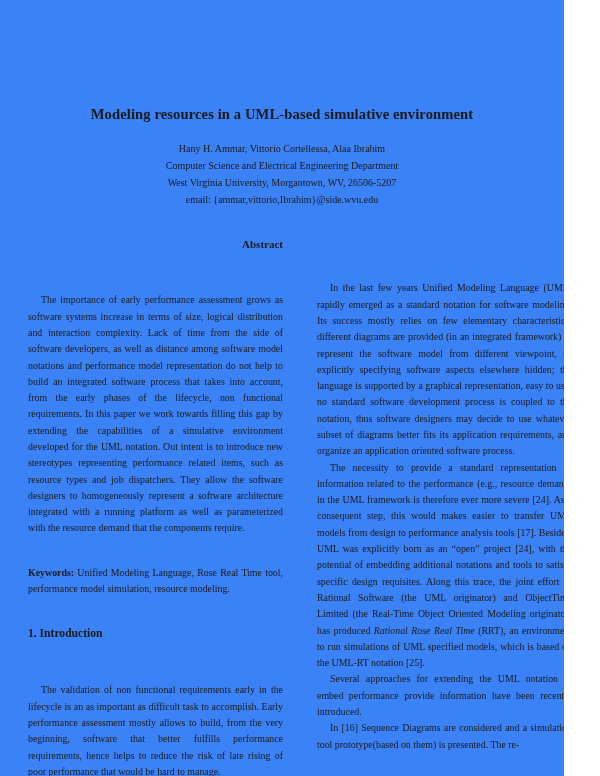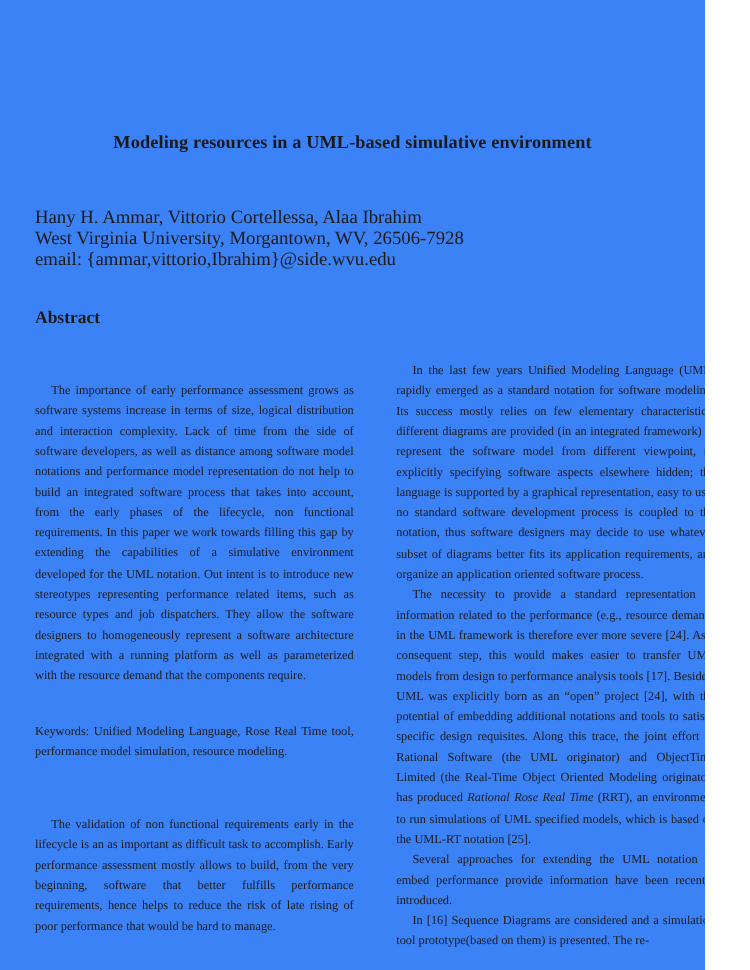--- a/index.html
+++ b/index.html
@@ -33,23 +33,23 @@
   }
   .paper-title {
     font-size: 14.6px;
     font-weight: bold;
     letter-spacing: 0.1px;
     line-height: 1.2;
     margin: 0;
   }
 
   .author-block {
-    text-align: left;
-    margin-top: 42px;
-    font-size: 15px;
+    text-align: center;
+    margin-top: 16px;
+    font-size: 10px;
     line-height: 17.2px;
   }
   .author-line {
     white-space: nowrap;
   }
 
   
   .columns {
     display: flex;
     flex-direction: row;
@@ -58,23 +58,23 @@
   }
   .col {
     width: 255px;
     flex: 0 0 255px;
   }
   .gutter {
     flex: 0 0 34px;
   }
 
   .section-heading-centered {
-    text-align: left;
+    text-align: right;
     font-weight: bold;
-    font-size: 14px;
+    font-size: 11px;
     margin: 0 0 14px 0;
   }
 
   .section-heading {
     font-weight: bold;
     font-size: 11.6px;
     margin: 0 0 11px 0;
   }
 
   p.body {
@@ -96,56 +96,58 @@
     font-size: 9.9px;
     line-height: 16.3px;
     text-align: justify;
   }
   .keywords {
     margin-top: 28px;
     font-size: 9.9px;
     line-height: 16.3px;
     text-align: justify;
   }
-  .keywords b { font-weight: normal; }
+  .keywords b { font-weight: bold; }
 
   .intro-heading-wrap { margin-top: 30px; }
   .intro-para { margin-top: 0; }
 
   i.it { font-style: italic; }
 </style>
 </head>
 <body>
 
 <div class="page">
 
   <div class="title-block">
     <h1 class="paper-title">Modeling resources in a UML-based simulative environment</h1>
 
     <div class="author-block">
       <div class="author-line">Hany H. Ammar, Vittorio Cortellessa, Alaa Ibrahim</div>
-      <div class="author-line">West Virginia University, Morgantown, WV, 26506-7928</div>
+      <div class="author-line">Computer Science and Electrical Engineering Department</div>
+      <div class="author-line">West Virginia University, Morgantown, WV, 26506-5207</div>
       <div class="author-line">email: {ammar,vittorio,Ibrahim}@side.wvu.edu</div>
     </div>
   </div>
 
   <div class="columns">
 
     <div class="col">
 
       <h2 class="section-heading-centered">Abstract</h2>
 
       <p class="abstract-text indent">The importance of early performance assessment grows as software systems increase in terms of size, logical distribution and interaction complexity. Lack of time from the side of software developers, as well as distance among software model notations and performance model representation do not help to build an integrated software process that takes into account, from the early phases of the lifecycle, non functional requirements. In this paper we work towards filling this gap by extending the capabilities of a simulative environment developed for the UML notation. Out intent is to introduce new stereotypes representing performance related items, such as resource types and job dispatchers. They allow the software designers to homogeneously represent a software architecture integrated with a running platform as well as parameterized with the resource demand that the components require.</p>
 
       <div class="keywords">
         <b>Keywords:</b>
         <span>Unified Modeling Language, Rose Real Time tool, performance model simulation, resource modeling.</span>
       </div>
 
       <div class="intro-heading-wrap">
+        <h2 class="section-heading">1. Introduction</h2>
         <p class="body indent intro-para">The validation of non functional requirements early in the lifecycle is an as important as difficult task to accomplish. Early performance assessment mostly allows to build, from the very beginning, software that better fulfills performance requirements, hence helps to reduce the risk of late rising of poor performance that would be hard to manage.</p>
       </div>
 
     </div>
 
     <div class="gutter"></div>
 
     <div class="col">
 
       <p class="body indent">In the last few years Unified Modeling Language (UML) rapidly emerged as a standard notation for software modeling. Its success mostly relies on few elementary characteristics: different diagrams are provided (in an integrated framework) to represent the software model from different viewpoint, so explicitly specifying software aspects elsewhere hidden; the language is supported by a graphical representation, easy to use; no standard software development process is coupled to the notation, thus software designers may decide to use whatever subset of diagrams better fits its application requirements, and organize an application oriented software process.</p>

